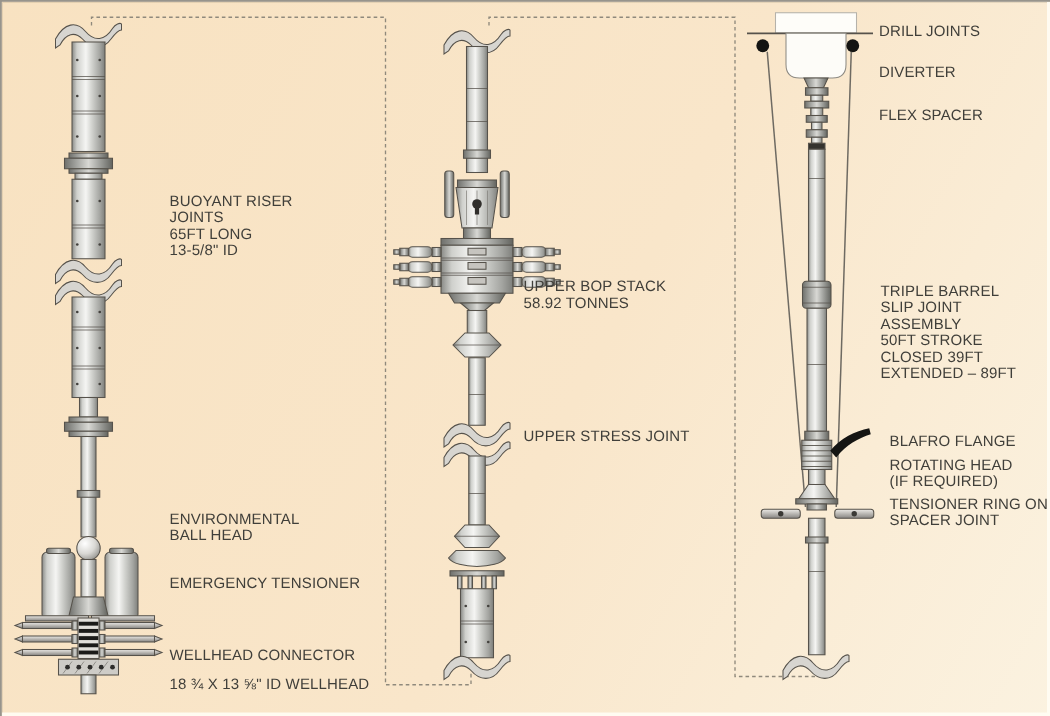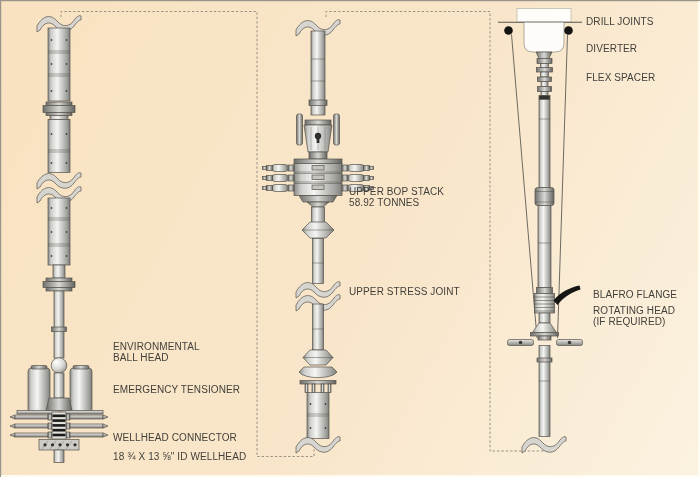--- a/index.html
+++ b/index.html
@@ -323,30 +323,42 @@
     </g>
     <g>
       <rect x="538" y="344.5" width="11" height="91" fill="url(#met)"></rect>
       <rect x="536" y="357" width="15" height="4" fill="url(#metD)"></rect>
       <path d="M538,380 H549" stroke-width=".5"></path>
     </g>
     <use href="#brk" transform="translate(543,441)"></use>
   </g>
 </svg>
 
+<div class="lbl" style="left:112px;top:128px">BUOYANT RISER
+JOINTS
+65FT LONG
+13-5/8" ID</div>
 <div class="lbl" style="left:112px;top:340px">ENVIRONMENTAL
 BALL HEAD</div>
 <div class="lbl" style="left:112px;top:383px">EMERGENCY TENSIONER</div>
 <div class="lbl" style="left:112px;top:431px">WELLHEAD CONNECTOR</div>
 <div class="lbl" style="left:112px;top:450px">18 ¾ X 13 ⅝" ID WELLHEAD</div>
 
 <div class="lbl" style="left:348px;top:185px">UPPER BOP STACK
 58.92 TONNES</div>
 <div class="lbl" style="left:348px;top:285px">UPPER STRESS JOINT</div>
 
 <div class="lbl" style="left:585px;top:15px">DRILL JOINTS</div>
 <div class="lbl" style="left:585px;top:42px">DIVERTER</div>
 <div class="lbl" style="left:585px;top:71px">FLEX SPACER</div>
+<div class="lbl" style="left:586px;top:188px">TRIPLE BARREL
+SLIP JOINT
+ASSEMBLY
+50FT STROKE
+CLOSED 39FT
+EXTENDED – 89FT</div>
 <div class="lbl" style="left:592px;top:288px">BLAFRO FLANGE</div>
 <div class="lbl" style="left:592px;top:304px">ROTATING HEAD
 (IF REQUIRED)</div>
+<div class="lbl" style="left:592px;top:330px">TENSIONER RING ON
+SPACER JOINT</div>
 
 </div>
 
 </body></html>

